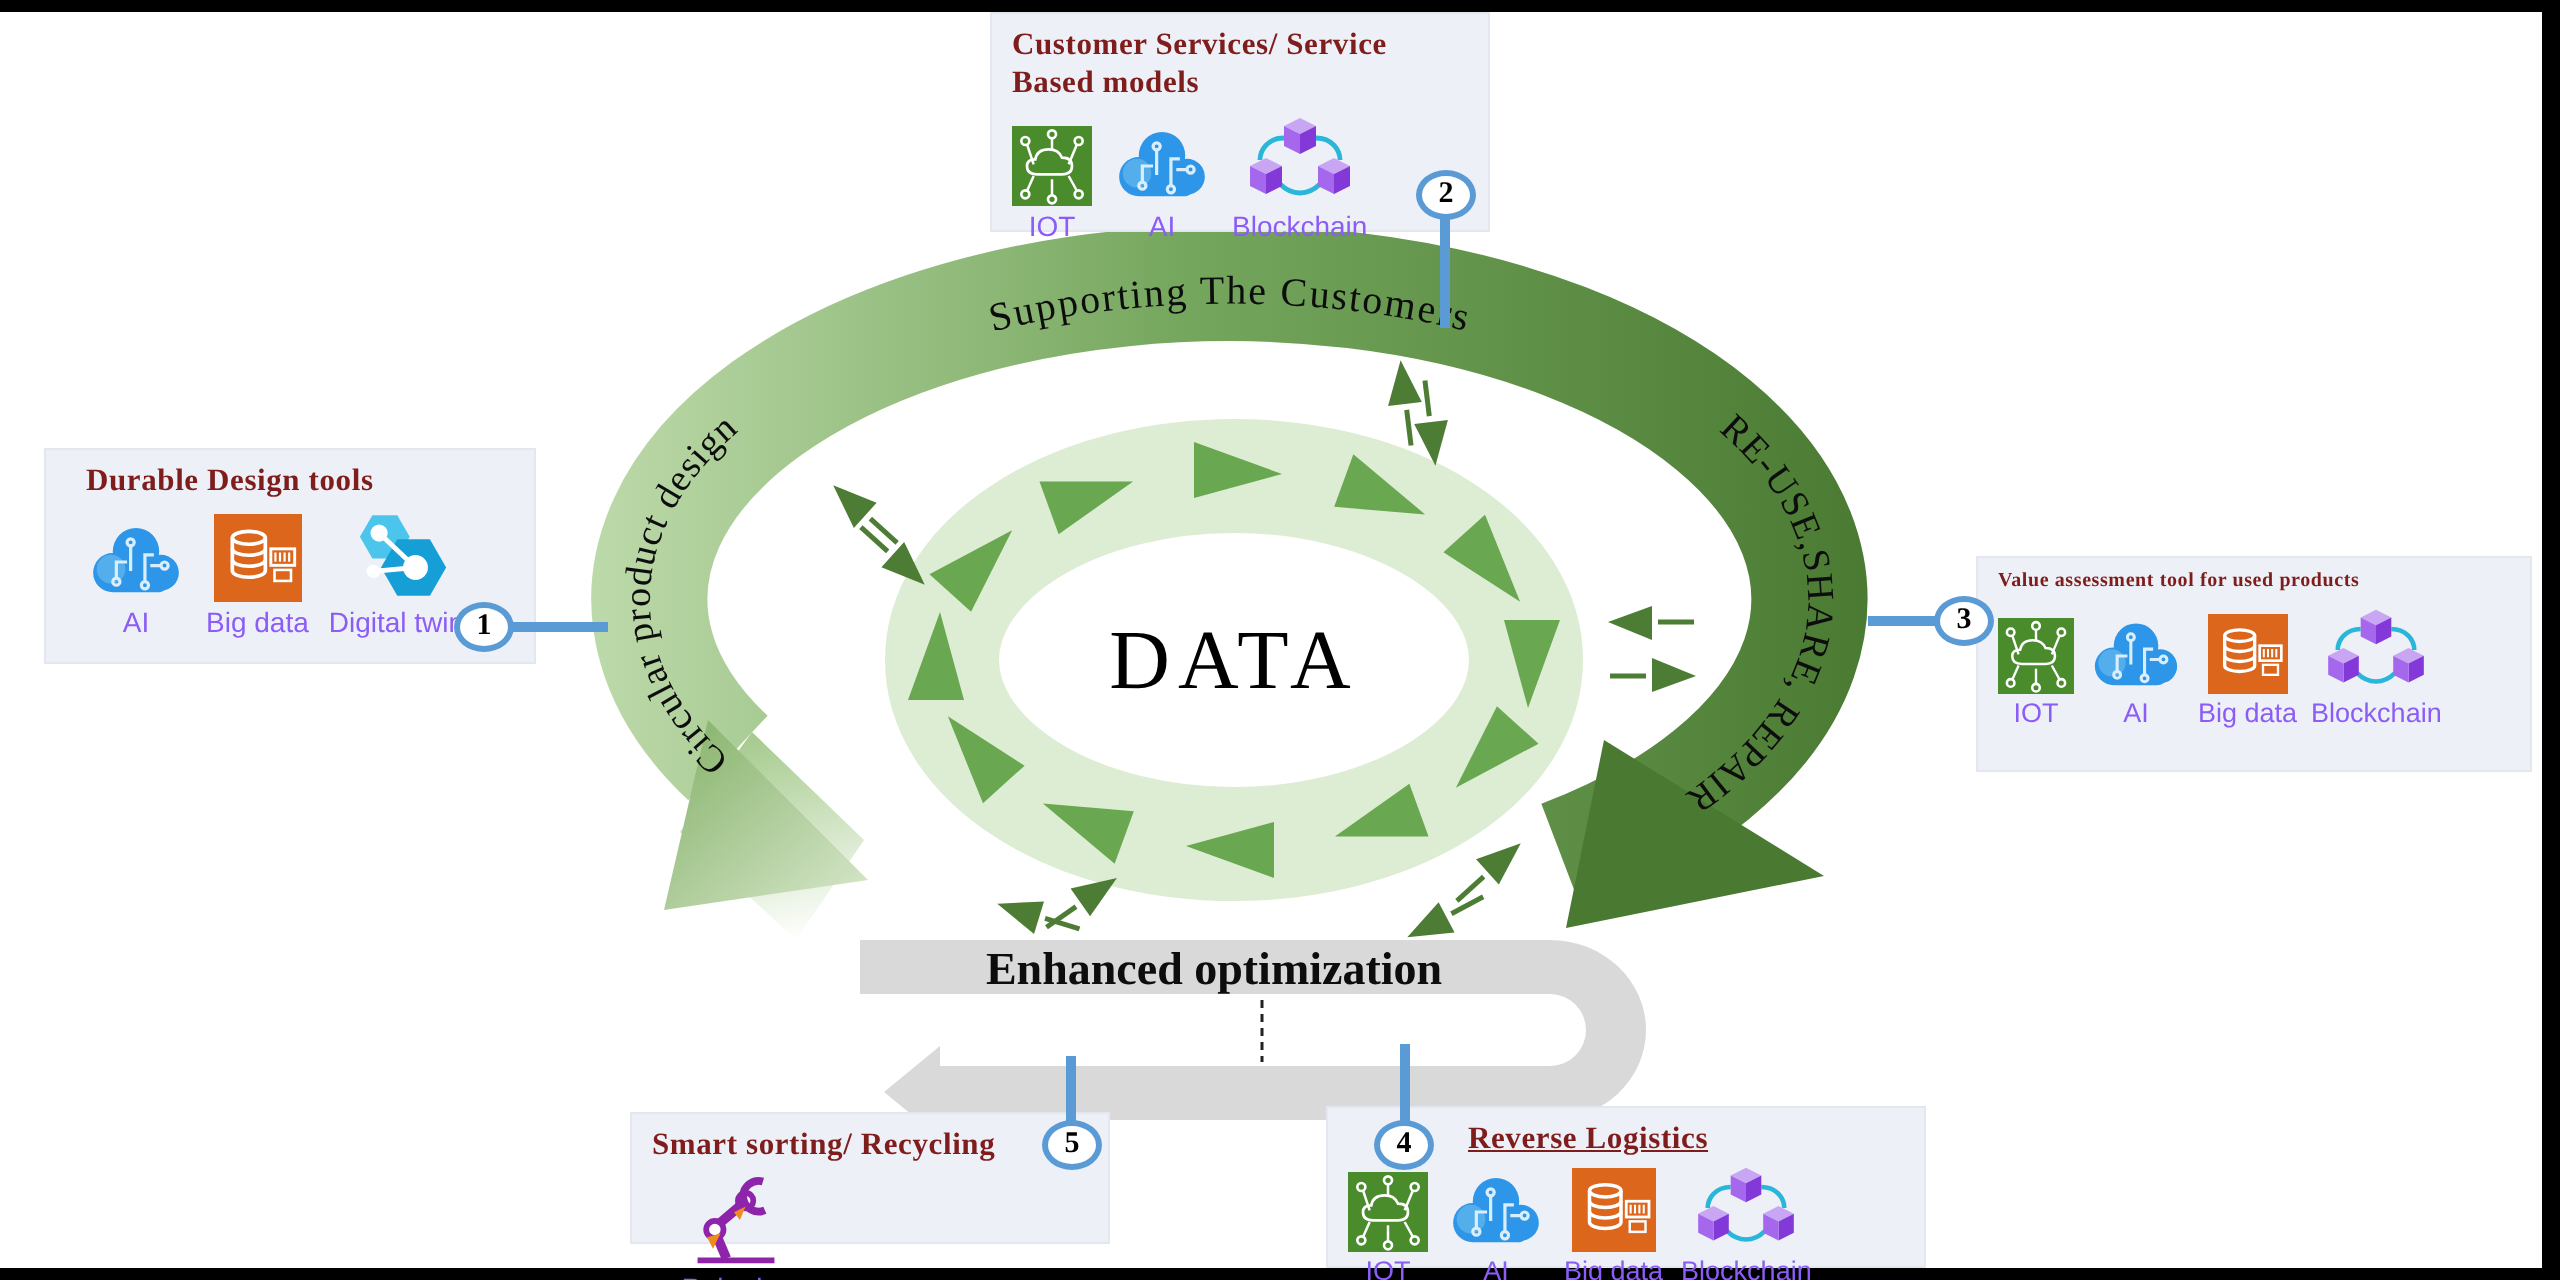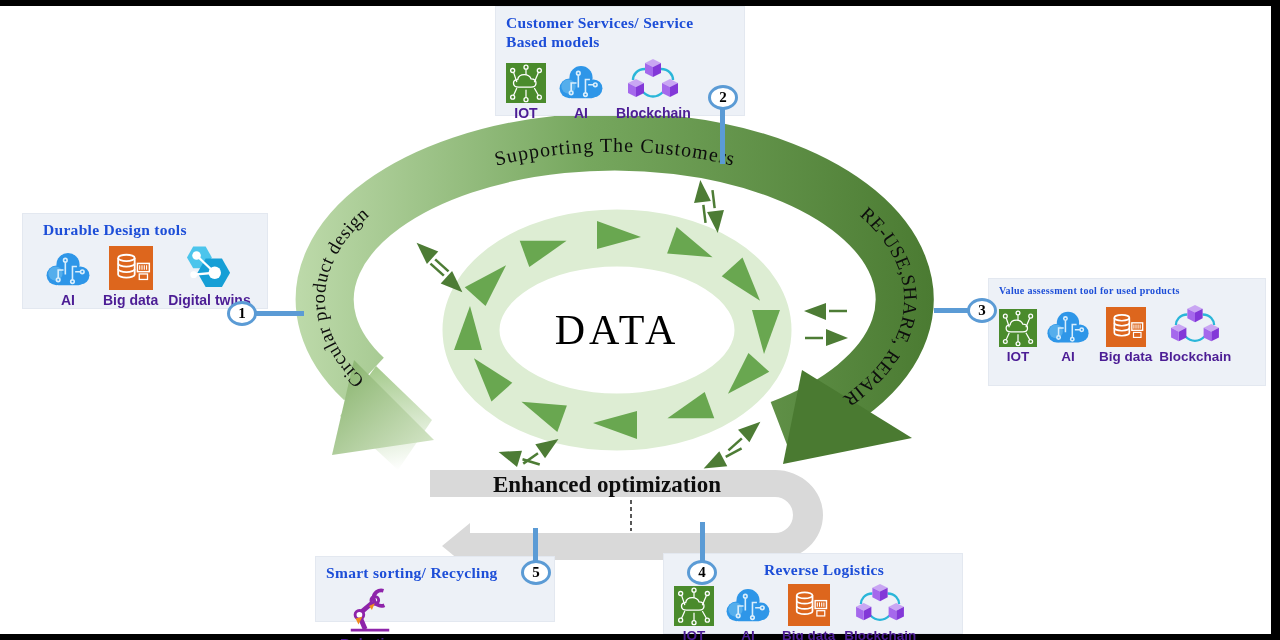--- a/index.html
+++ b/index.html
@@ -7,25 +7,25 @@
         font-family:"Liberation Sans",sans-serif;}
   .frame-bar{position:absolute;background:#000;}
   .frame-top{left:0;top:0;width:1280px;height:6px;}
   .frame-bottom{left:0;top:634px;width:1280px;height:6px;}
   .frame-right{top:0;left:1271px;width:9px;height:640px;}
 
   .scene{position:absolute;left:0;top:0;z-index:1;}
 
   .tool-box{position:absolute;background:#edf1f7;border:1px solid #e3e8f0;z-index:2;
             padding:6px 10px;box-sizing:border-box;}
-  .box-title{font-family:"Liberation Serif",serif;font-weight:bold;color:#1d4ed8;
+  .box-title{font-family:"Liberation Serif",serif;font-weight:bold;color:#7f1d1d;
              font-size:15.5px;line-height:1.25;letter-spacing:.3px;}
   .icons-row{display:flex;align-items:flex-end;gap:10px;margin-top:5px;}
   .icon-item{display:flex;flex-direction:column;align-items:center;gap:2px;}
-  .icon-label{font-size:14px;font-weight:700;color:#4c1d95;white-space:nowrap;}
+  .icon-label{font-size:14px;font-weight:400;color:#8b5cf6;white-space:nowrap;}
 
   .marker{position:absolute;width:30px;height:25px;border:3px solid #5b9bd5;border-radius:50%;
           background:#fff;z-index:4;display:flex;align-items:center;justify-content:center;
           font-family:"Liberation Serif",serif;font-weight:bold;font-size:15px;color:#000;box-sizing:border-box;}
   .connector{position:absolute;background:#5b9bd5;z-index:3;}
 
   svg text{user-select:none;}
 </style>
 </head>
 <body>
@@ -235,21 +235,21 @@
       <textPath href="#pathRight" startOffset="50%" text-anchor="middle">RE-USE,SHARE, REPAIR</textPath>
     </text>
 
     <text x="617" y="344" text-anchor="middle" font-family="Liberation Serif, serif" font-size="42" letter-spacing="4" fill="#000">DATA</text>
 
     <path d="M430,470 L775,470 A48,45 0 0 1 775,560 L470,560 L470,569 L442,546 L470,523 L470,533 L775,533 A18,18 0 0 0 775,497 L430,497 Z" fill="#d9d9d9"></path>
     <line x1="631" y1="500" x2="631" y2="531" stroke="#222" stroke-width="1.5" stroke-dasharray="4 3"></line>
     <text x="607" y="492" text-anchor="middle" font-family="Liberation Serif, serif" font-size="23" font-weight="600" fill="#0d0d0d">Enhanced optimization</text>
   </svg>
 
-  <div class="tool-box" style="left:22px;top:213px;width:246px;height:96px;padding-left:20px;">
+  <div class="tool-box" style="left:22px;top:224px;width:246px;height:108px;padding-left:20px;">
     <div class="box-title">Durable Design tools</div>
     <div class="icons-row">
       <div class="icon-item">
         <svg width="50" height="40" viewBox="0 0 56 44">
             <use href="#sym-ai"></use>
           </svg>
         <span class="icon-label">AI</span>
       </div>
       <div class="icon-item">
         <svg width="44" height="44" viewBox="0 0 48 48">
@@ -314,21 +314,21 @@
       <div class="icon-item">
         <svg width="50" height="44" viewBox="0 0 52 46">
             <use href="#sym-blockchain"></use>
           </svg>
         <span class="icon-label" style="font-size:13.5px;">Blockchain</span>
       </div>
     </div>
   </div>
 
   <div class="tool-box" style="left:663px;top:553px;width:300px;height:81px;">
-    <div class="box-title" style="margin-left:90px;">Reverse Logistics</div>
+    <div class="box-title" style="margin-left:60px;text-decoration:underline;">Reverse Logistics</div>
     <div class="icons-row" style="gap:9px;margin-top:3px;">
       <div class="icon-item">
         <svg width="40" height="40" viewBox="0 0 48 48">
             <use href="#sym-iot"></use>
           </svg>
         <span class="icon-label" style="font-size:13.5px;">IOT</span>
       </div>
       <div class="icon-item">
         <svg width="50" height="40" viewBox="0 0 56 44">
             <use href="#sym-ai"></use>

